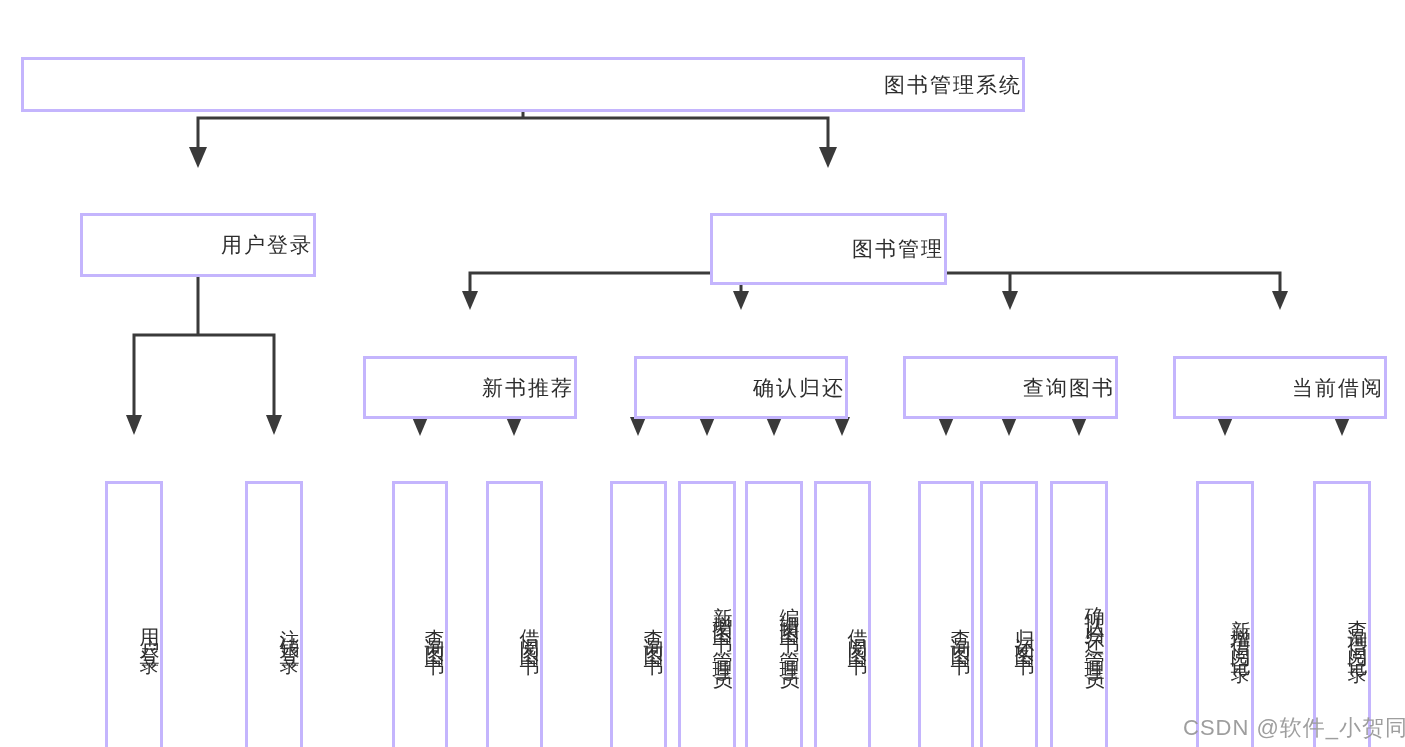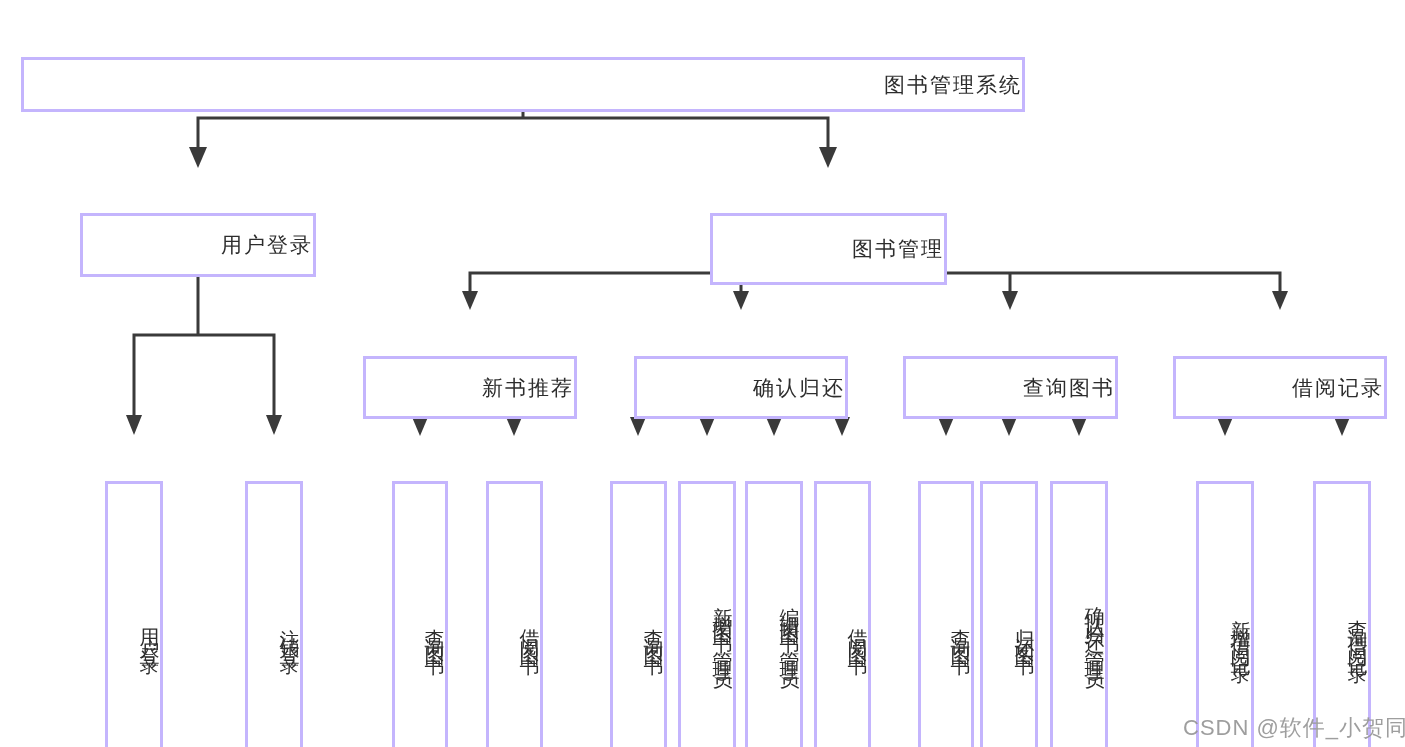--- a/index.html
+++ b/index.html
@@ -115,21 +115,21 @@
   <div class="box h" style="left:363px;top:312px;width:214px;height:63px">
     <span>新书推荐</span>
   </div>
   <div class="box h" style="left:634px;top:312px;width:214px;height:63px">
     <span>确认归还</span>
   </div>
   <div class="box h" style="left:903px;top:312px;width:215px;height:63px">
     <span>查询图书</span>
   </div>
   <div class="box h" style="left:1173px;top:312px;width:214px;height:63px">
-    <span>借阅记录</span>
+    <span>当前借阅</span>
   </div>
 
   <div class="box v" style="left:105px;top:437px;width:58px;height:300px">
     <span>用户登录</span>
   </div>
   <div class="box v" style="left:245px;top:437px;width:58px;height:300px">
     <span>注销登录</span>
   </div>
 
   <div class="box v" style="left:392px;top:437px;width:56px;height:300px">

